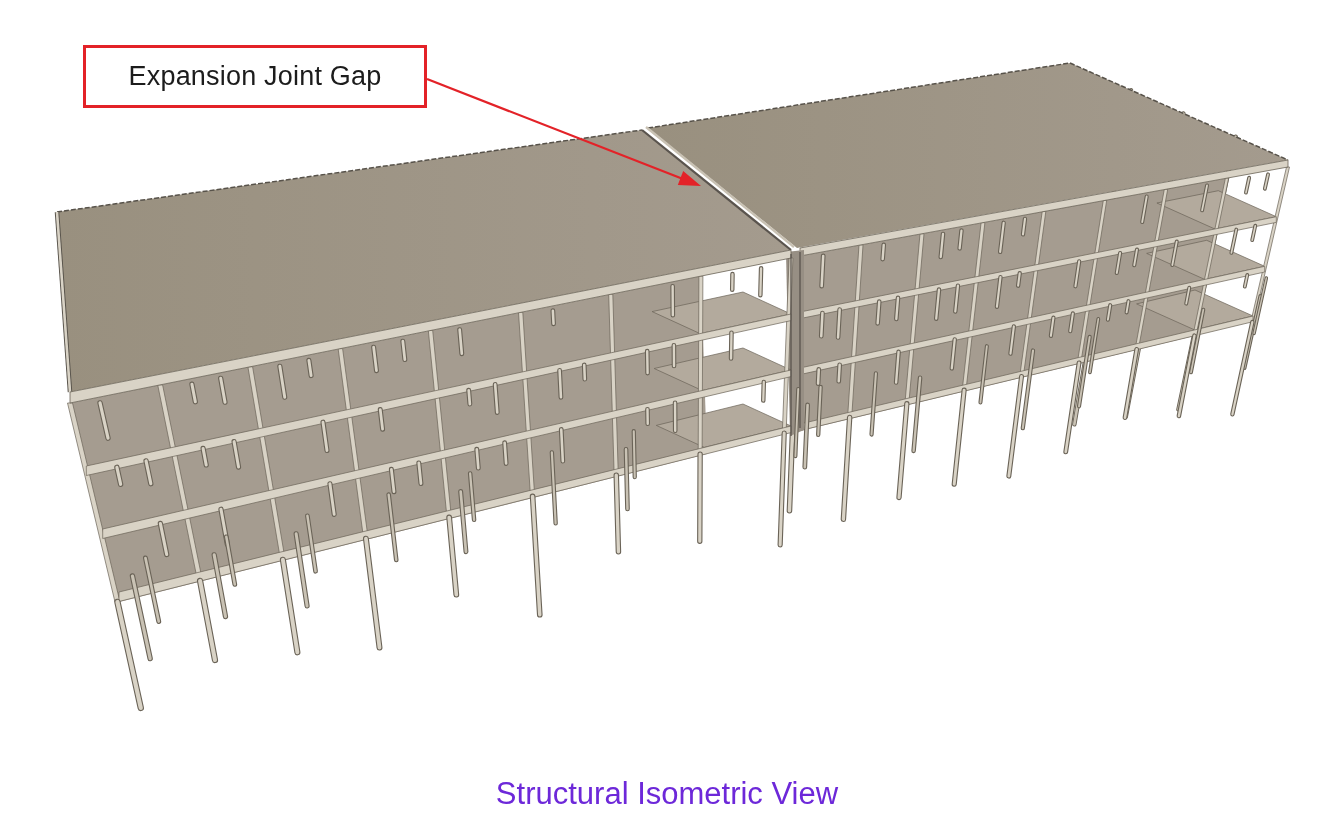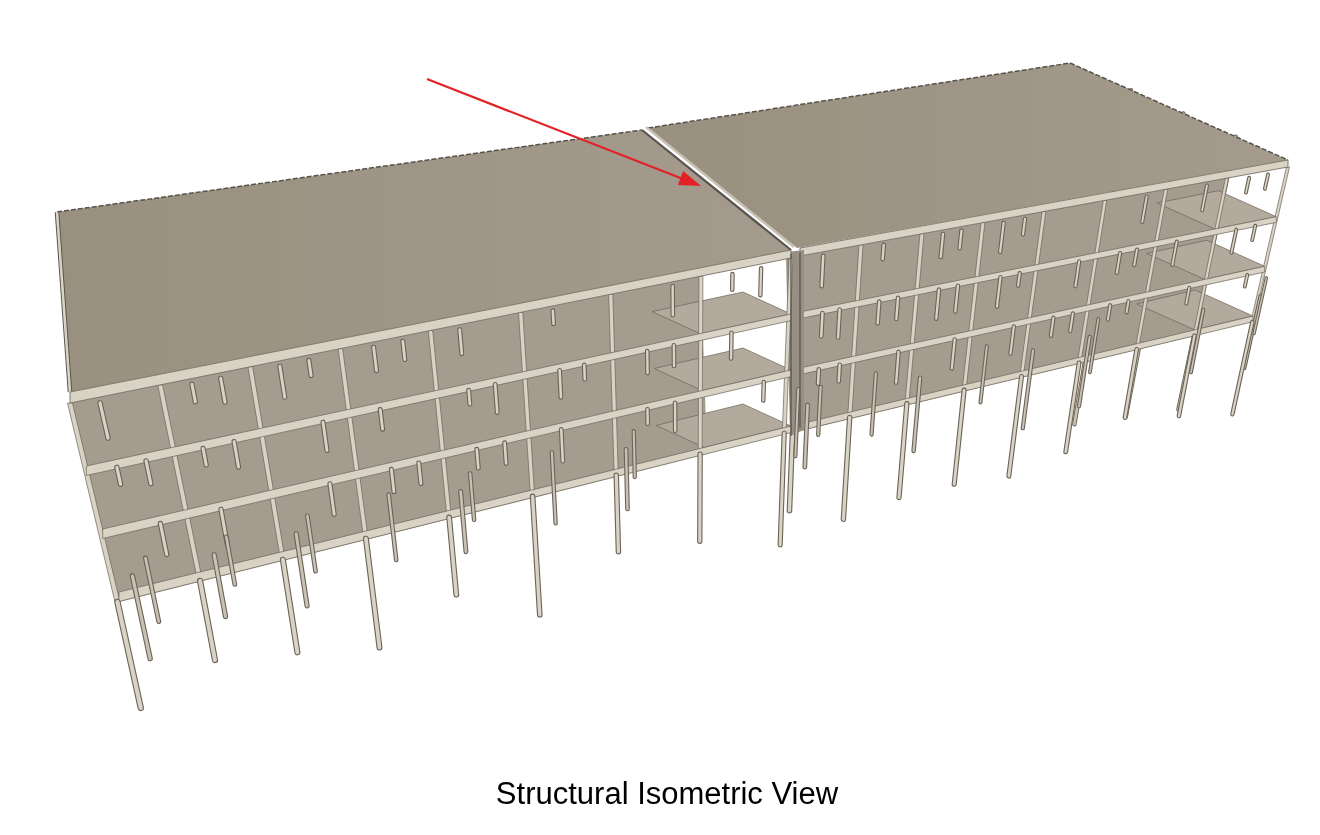--- a/index.html
+++ b/index.html
@@ -337,16 +337,19 @@
       </g>
       <g>
         <line x1="791" y1="254" x2="791" y2="436" stroke="#5a544e" stroke-width="1.3"></line>
       </g>
       <g>
         <line x1="427" y1="79" x2="682.3701329976647" y2="178.72483295894202" stroke="#e32228" stroke-width="2.3"></line>
         <polygon points="701.0,186.0 677.8,185.0 683.2,171.0" fill="#e32228"></polygon>
       </g>
     </svg>
 
-
-  <div class="caption" id="caption" style="top: 776px; color: #000000;">Structural Isometric View</div>
+  <div class="callout" id="callout" style="left: 83px; top: 45px; width: 344px; height: 63px; border-color: rgb(227, 34, 40); color: rgb(28, 28, 28);">
+    <span>Expansion Joint Gap</span>
+  </div>
+
+  <div class="caption" id="caption" style="top: 776px; color: #6d28d9;">Structural Isometric View</div>
 
 </div>
 
 </body></html>

